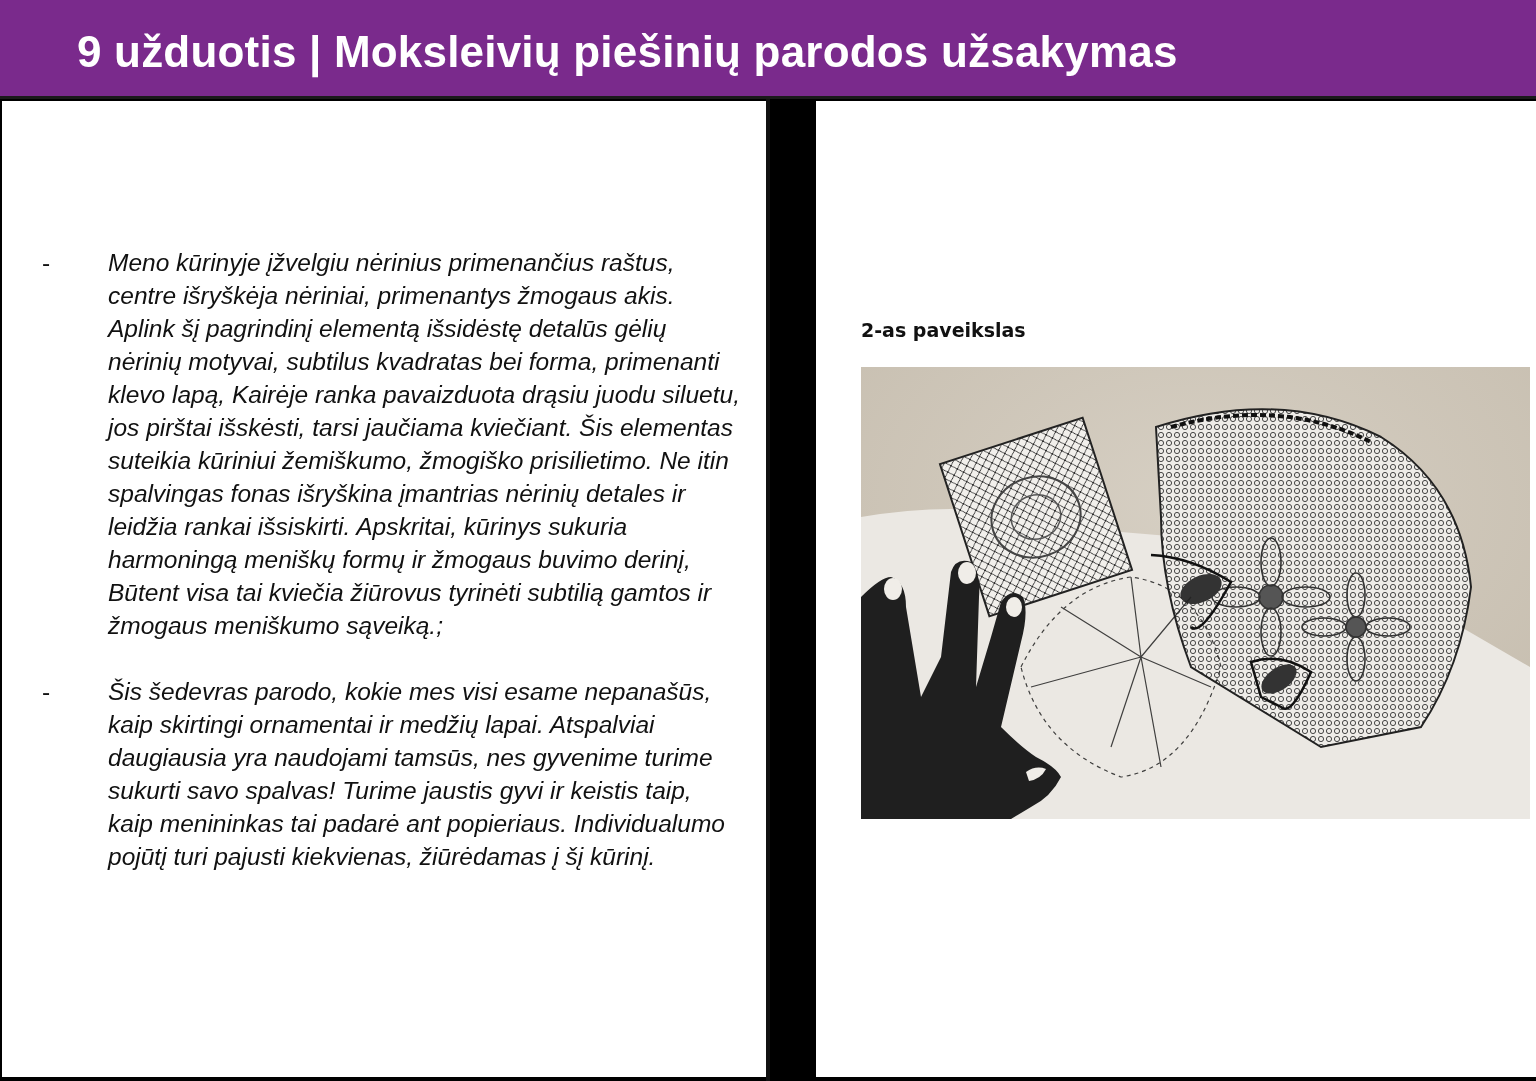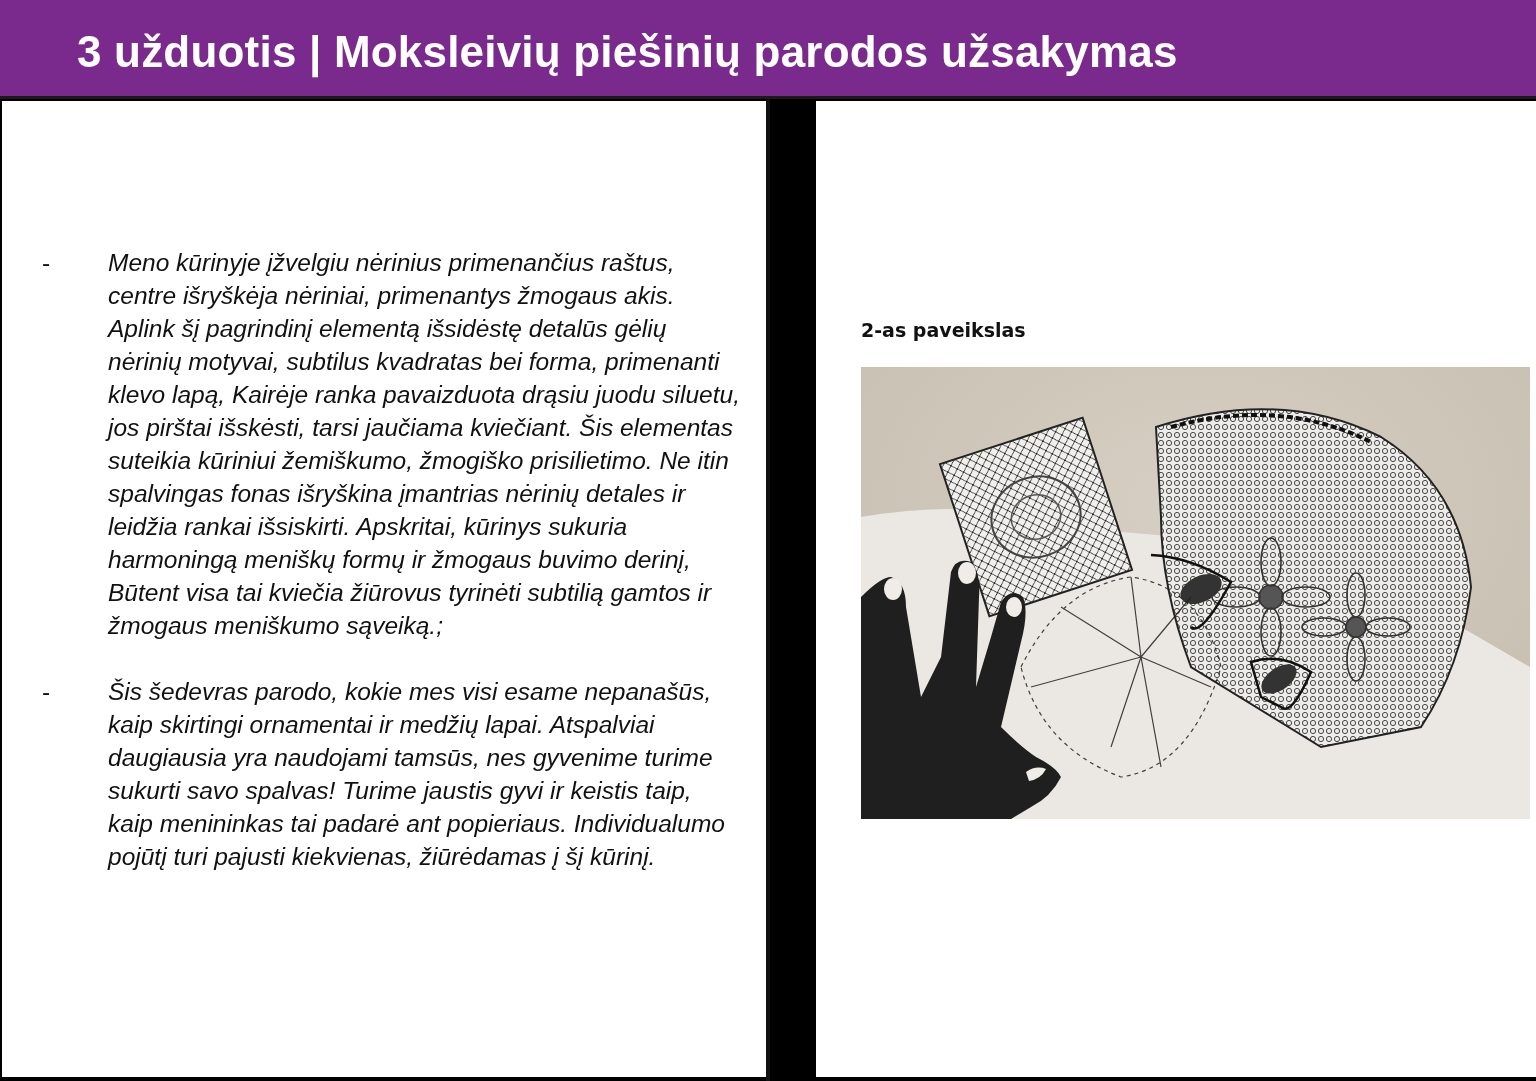--- a/index.html
+++ b/index.html
@@ -43,21 +43,21 @@
 
   .artwork {
     position: absolute; left: 45px; top: 266px; width: 669px; height: 452px;
     background: #e9e5df; overflow: hidden;
   }
 </style>
 </head>
 <body>
 
 <div class="header">
-  <div class="header-title">3 užduotis | Moksleivių piešinių parodos užsakymas</div>
+  <div class="header-title">9 užduotis | Moksleivių piešinių parodos užsakymas</div>
 </div>
 
 <div class="panel panel-left">
   <div class="bullets">
     <div class="bullet">
       <span class="bullet-mark">-</span>
       <span>Meno kūrinyje įžvelgiu nėrinius primenančius raštus, centre išryškėja nėriniai, primenantys žmogaus akis.  Aplink šį pagrindinį elementą išsidėstę detalūs gėlių nėrinių motyvai, subtilus kvadratas bei forma, primenanti klevo lapą, Kairėje ranka pavaizduota drąsiu juodu siluetu, jos pirštai išskėsti, tarsi jaučiama kviečiant. Šis elementas suteikia kūriniui žemiškumo, žmogiško prisilietimo. Ne itin spalvingas fonas išryškina įmantrias nėrinių detales ir leidžia rankai išsiskirti. Apskritai, kūrinys sukuria harmoningą meniškų formų ir žmogaus buvimo derinį, Būtent visa tai kviečia žiūrovus tyrinėti subtilią gamtos ir žmogaus meniškumo sąveiką.;</span>
     </div>
     <div class="bullet">
       <span class="bullet-mark">-</span>

